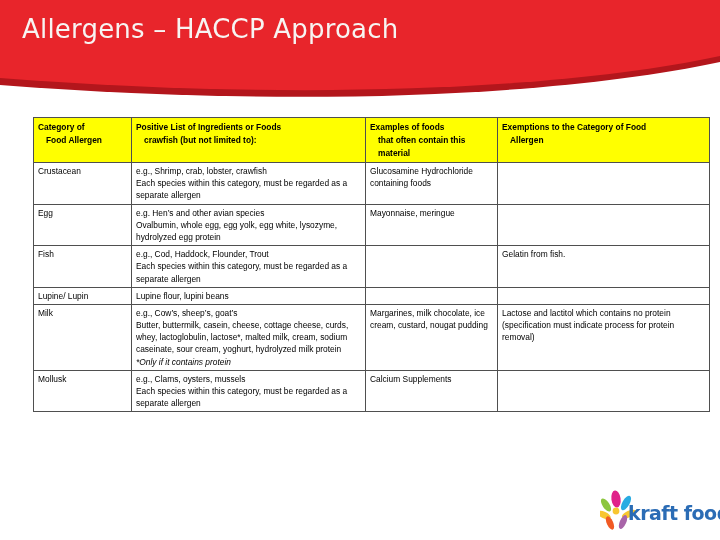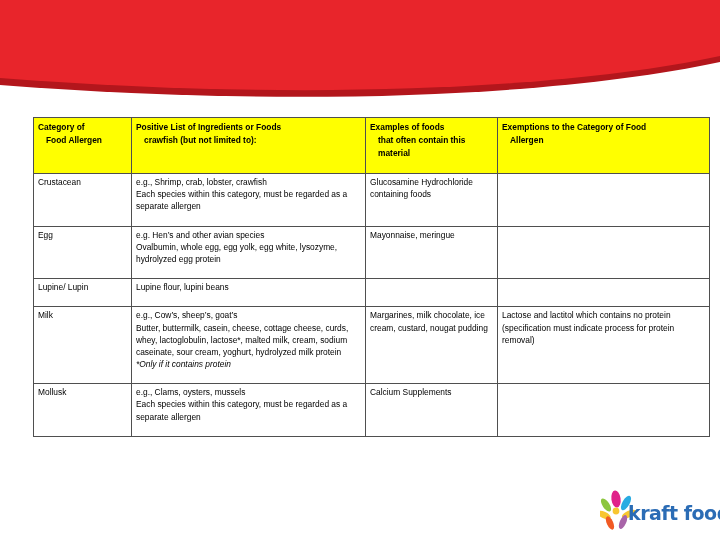--- a/index.html
+++ b/index.html
@@ -46,21 +46,21 @@
     top: 117px;
     width: 676px;
     border-collapse: collapse;
     table-layout: fixed;
     font-size: 8.4px;
     line-height: 1.45;
     color: #000000;
   }
   #allergen-table td, #allergen-table th {
     border: 1px solid #4f4f4f;
-    padding: 2px 3px 13px 4px;
+    padding: 2px 3px 2px 4px;
     vertical-align: top;
     text-align: left;
     font-weight: normal;
   }
   #allergen-table thead th {
     background: #ffff00;
     font-weight: bold;
     line-height: 1.55;
     padding-top: 3px;
   }
@@ -94,20 +94,21 @@
   }
 </style>
 </head>
 <body>
 
 <div id="banner">
   <svg width="720" height="108" viewBox="0 0 720 108" xmlns="http://www.w3.org/2000/svg">
     <path d="M0,0 L720,0 L720,62 C560,96 300,108 0,85 Z" fill="#b3161c"></path>
     <path d="M0,0 L720,0 L720,56 C560,90 300,101 0,78 Z" fill="#e8252b"></path>
   </svg>
+  <div id="banner-title">Allergens – HACCP Approach</div>
 </div>
 
 <table id="allergen-table">
   <colgroup>
     <col class="col-cat">
     <col class="col-pos">
     <col class="col-ex">
     <col class="col-exmp">
   </colgroup>
   <thead>
@@ -146,20 +147,31 @@
       <tr>
         <td class="col-cat">Egg</td>
         <td class="col-pos">
           <span class="cell-line">e.g. Hen’s and other avian species</span>
           <span class="cell-line">Ovalbumin, whole egg, egg yolk, egg white, lysozyme, hydrolyzed egg protein</span>
         </td>
         <td class="col-ex">
           <span class="cell-line">Mayonnaise, meringue</span>
         </td>
         <td class="col-exmp"></td>
+      </tr>
+      <tr>
+        <td class="col-cat">Fish</td>
+        <td class="col-pos">
+          <span class="cell-line">e.g., Cod, Haddock, Flounder, Trout</span>
+          <span class="cell-line">Each species within this category, must be regarded as a separate allergen</span>
+        </td>
+        <td class="col-ex"></td>
+        <td class="col-exmp">
+          <span class="cell-line">Gelatin from fish.</span>
+        </td>
       </tr>
       <tr>
         <td class="col-cat">Lupine/ Lupin</td>
         <td class="col-pos">
           <span class="cell-line">Lupine flour, lupini beans</span>
         </td>
         <td class="col-ex"></td>
         <td class="col-exmp"></td>
       </tr>
       <tr>

